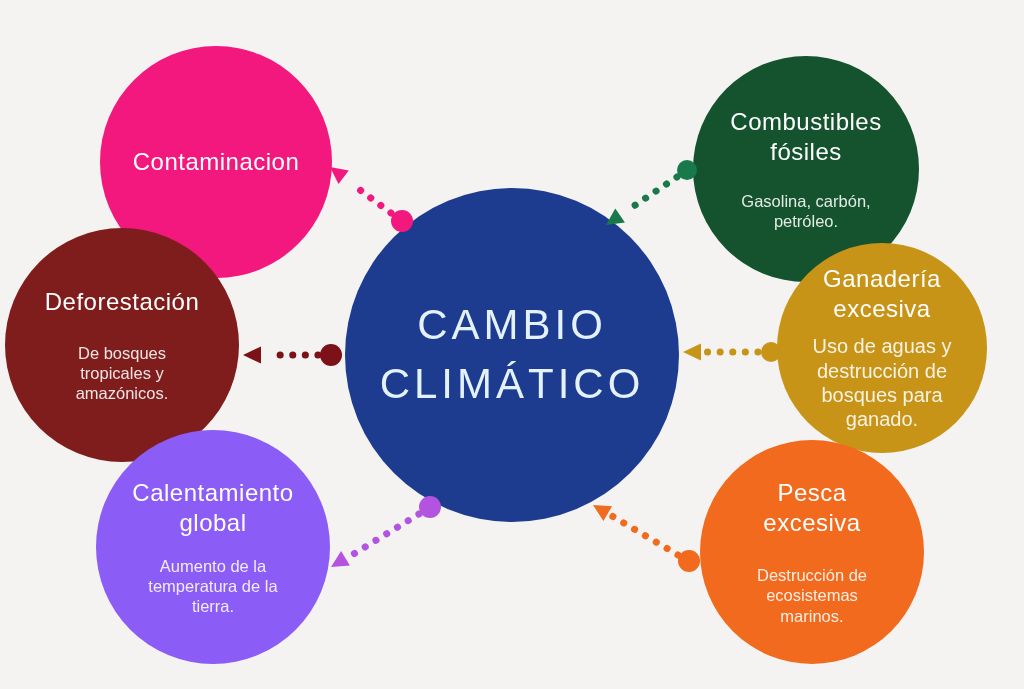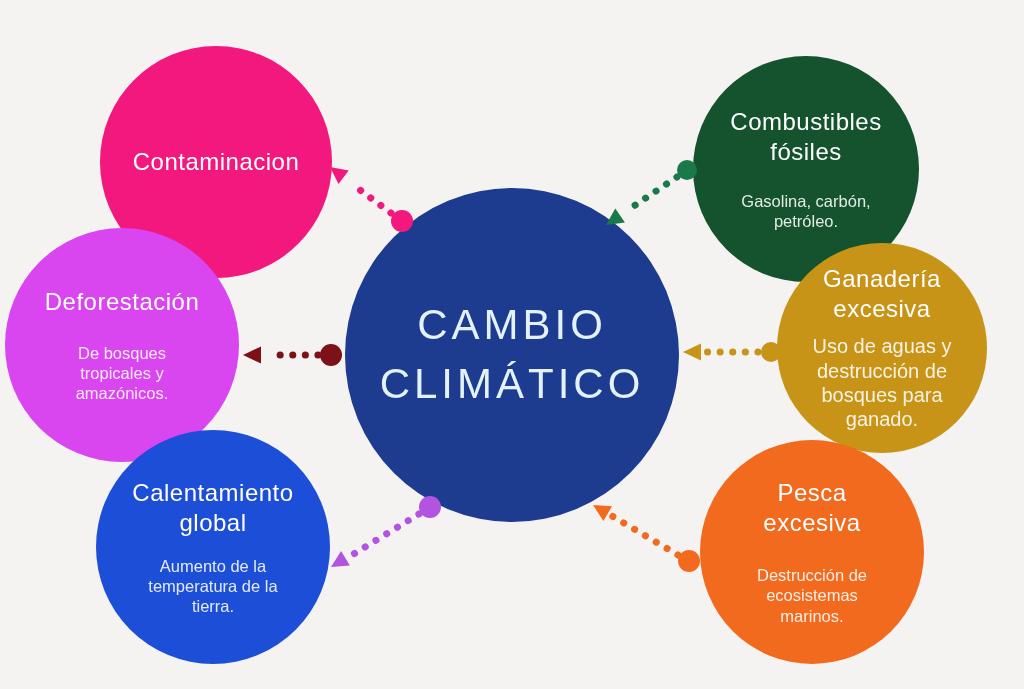--- a/index.html
+++ b/index.html
@@ -76,26 +76,26 @@
 </style>
 </head>
 <body>
 
 <div id="canvas">
 
   <div class="node" id="node-contaminacion" style="background-color: rgb(242, 24, 125);">
     <div class="node-title">Contaminacion</div>
   </div>
 
-  <div class="node" id="node-deforestacion" style="background-color: #d946ef;">
+  <div class="node" id="node-deforestacion" style="background-color: #7f1d1d;">
     <div class="node-title">Deforestación</div>
     <div class="node-desc">De bosques tropicales y amazónicos.</div>
   </div>
 
-  <div class="node" id="node-calentamiento" style="background-color: #1d4ed8;">
+  <div class="node" id="node-calentamiento" style="background-color: #8b5cf6;">
     <div class="node-title">Calentamiento global</div>
     <div class="node-desc">Aumento de la temperatura de la tierra.</div>
   </div>
 
   <div class="node" id="node-combustibles" style="background-color: #14532d;">
     <div class="node-title">Combustibles fósiles</div>
     <div class="node-desc">Gasolina, carbón, petróleo.</div>
   </div>
 
   <div class="node" id="node-ganaderia" style="background-color: rgb(199, 148, 24);">

